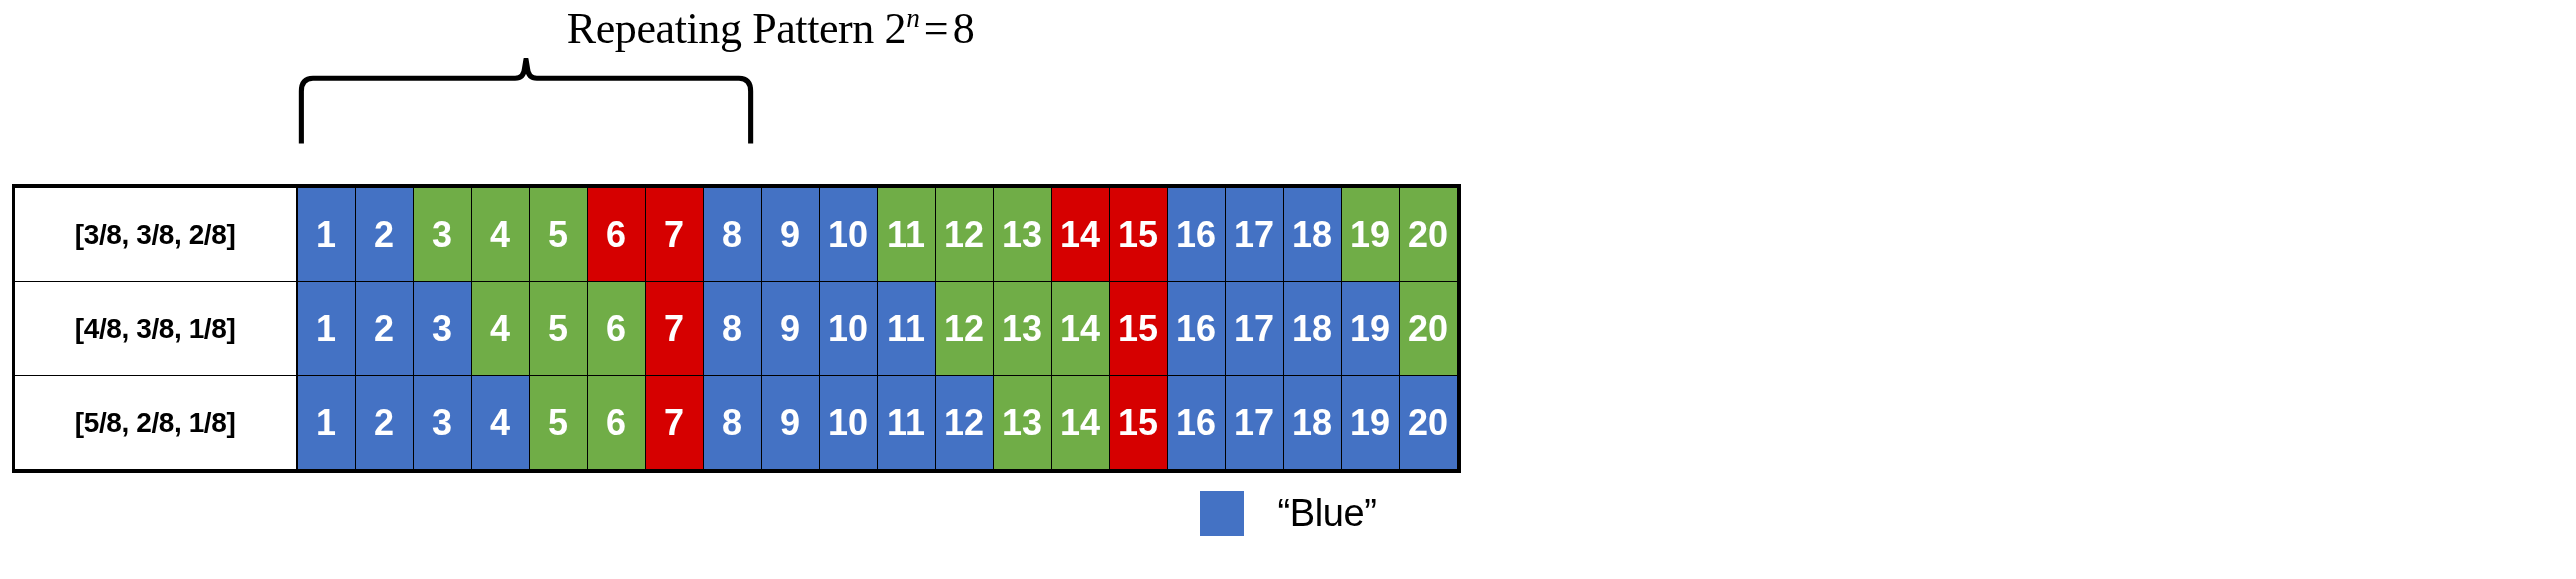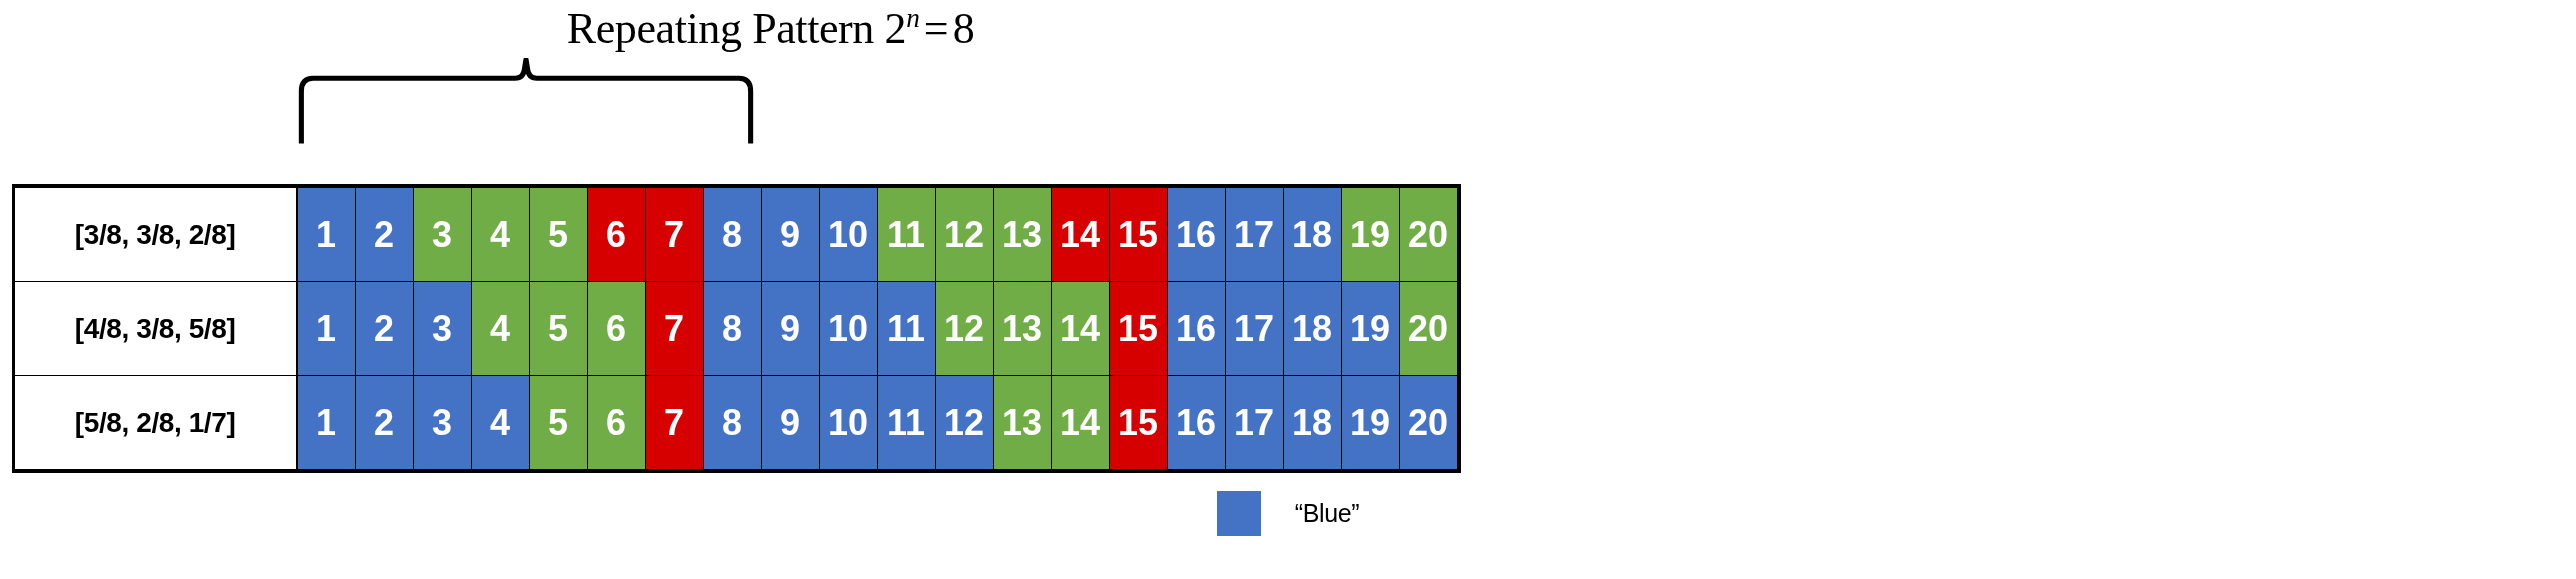--- a/index.html
+++ b/index.html
@@ -126,21 +126,21 @@
   .swatch {
     width: 44px;
     height: 45px;
     display: inline-block;
   }
   .swatch.c-blue  { background: #4472C4; }
   .swatch.c-green { background: #70AD47; }
   .swatch.c-red   { background: #E8200C; }
   .legend-label {
     font-family: "Liberation Sans", sans-serif;
-    font-size: 25px;
+    font-size: 38px;
     color: #000000;
     margin-left: 34px;
     white-space: nowrap;
     letter-spacing: -0.4px;
   }
 </style>
 </head>
 <body>
 
 <div class="stage">
@@ -175,21 +175,21 @@
             <td class="cell c-green">13</td>
             <td class="cell c-red">14</td>
             <td class="cell c-red">15</td>
             <td class="cell c-blue">16</td>
             <td class="cell c-blue">17</td>
             <td class="cell c-blue">18</td>
             <td class="cell c-green">19</td>
             <td class="cell c-green">20</td>
           </tr>
           <tr>
-            <td class="rowlabel">[4/8, 3/8, 5/8]</td>
+            <td class="rowlabel">[4/8, 3/8, 1/8]</td>
             <td class="cell c-blue">1</td>
             <td class="cell c-blue">2</td>
             <td class="cell c-blue">3</td>
             <td class="cell c-green">4</td>
             <td class="cell c-green">5</td>
             <td class="cell c-green">6</td>
             <td class="cell c-red">7</td>
             <td class="cell c-blue">8</td>
             <td class="cell c-blue">9</td>
             <td class="cell c-blue">10</td>
@@ -198,21 +198,21 @@
             <td class="cell c-green">13</td>
             <td class="cell c-green">14</td>
             <td class="cell c-red">15</td>
             <td class="cell c-blue">16</td>
             <td class="cell c-blue">17</td>
             <td class="cell c-blue">18</td>
             <td class="cell c-blue">19</td>
             <td class="cell c-green">20</td>
           </tr>
           <tr>
-            <td class="rowlabel">[5/8, 2/8, 1/7]</td>
+            <td class="rowlabel">[5/8, 2/8, 1/8]</td>
             <td class="cell c-blue">1</td>
             <td class="cell c-blue">2</td>
             <td class="cell c-blue">3</td>
             <td class="cell c-blue">4</td>
             <td class="cell c-green">5</td>
             <td class="cell c-green">6</td>
             <td class="cell c-red">7</td>
             <td class="cell c-blue">8</td>
             <td class="cell c-blue">9</td>
             <td class="cell c-blue">10</td>

